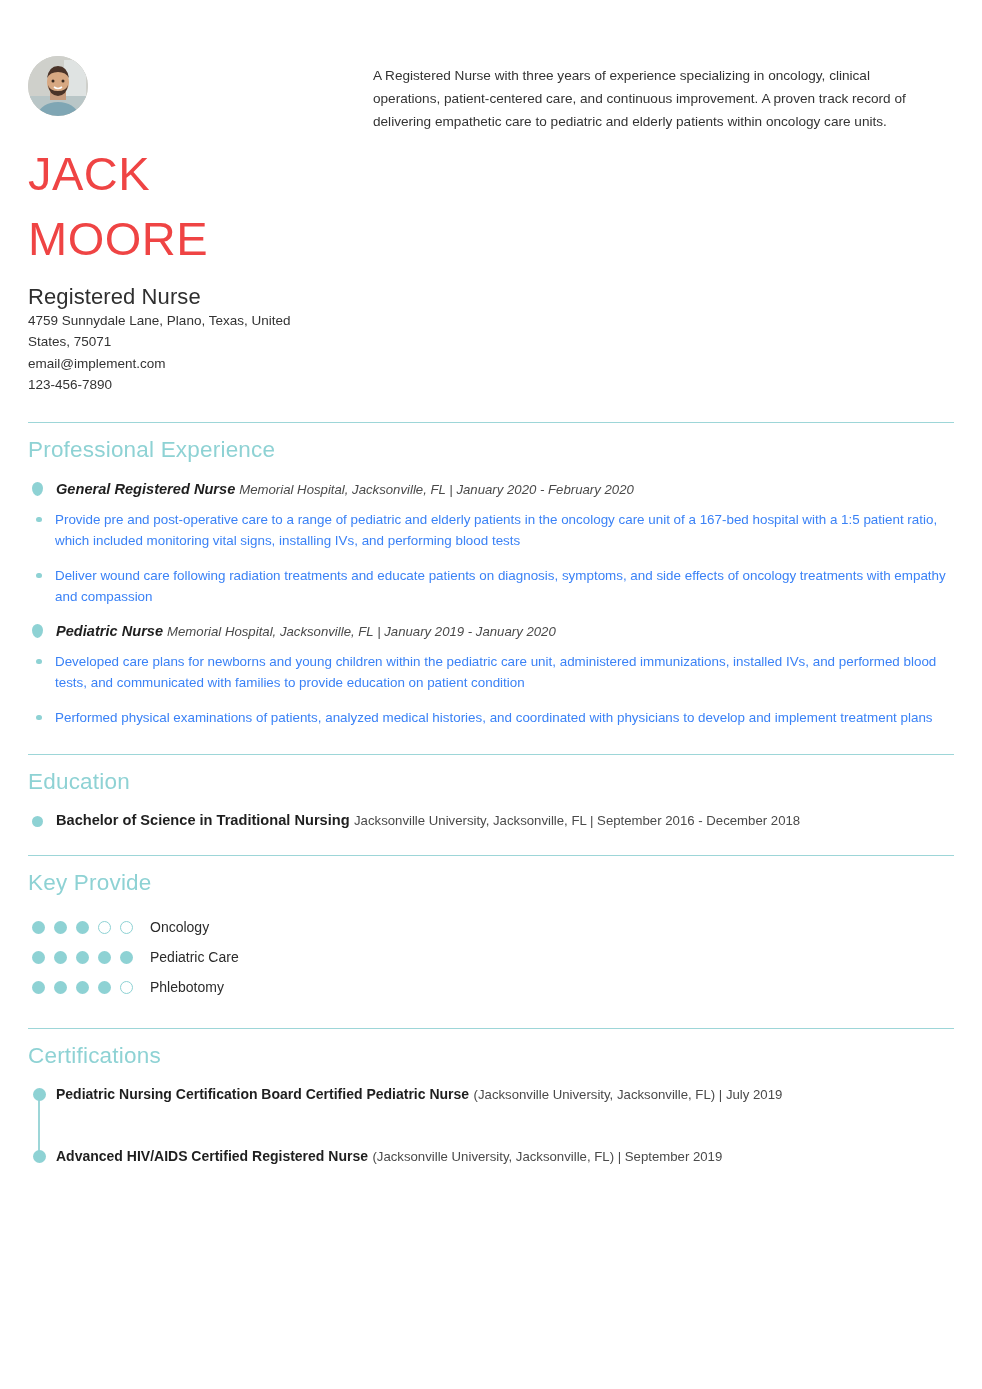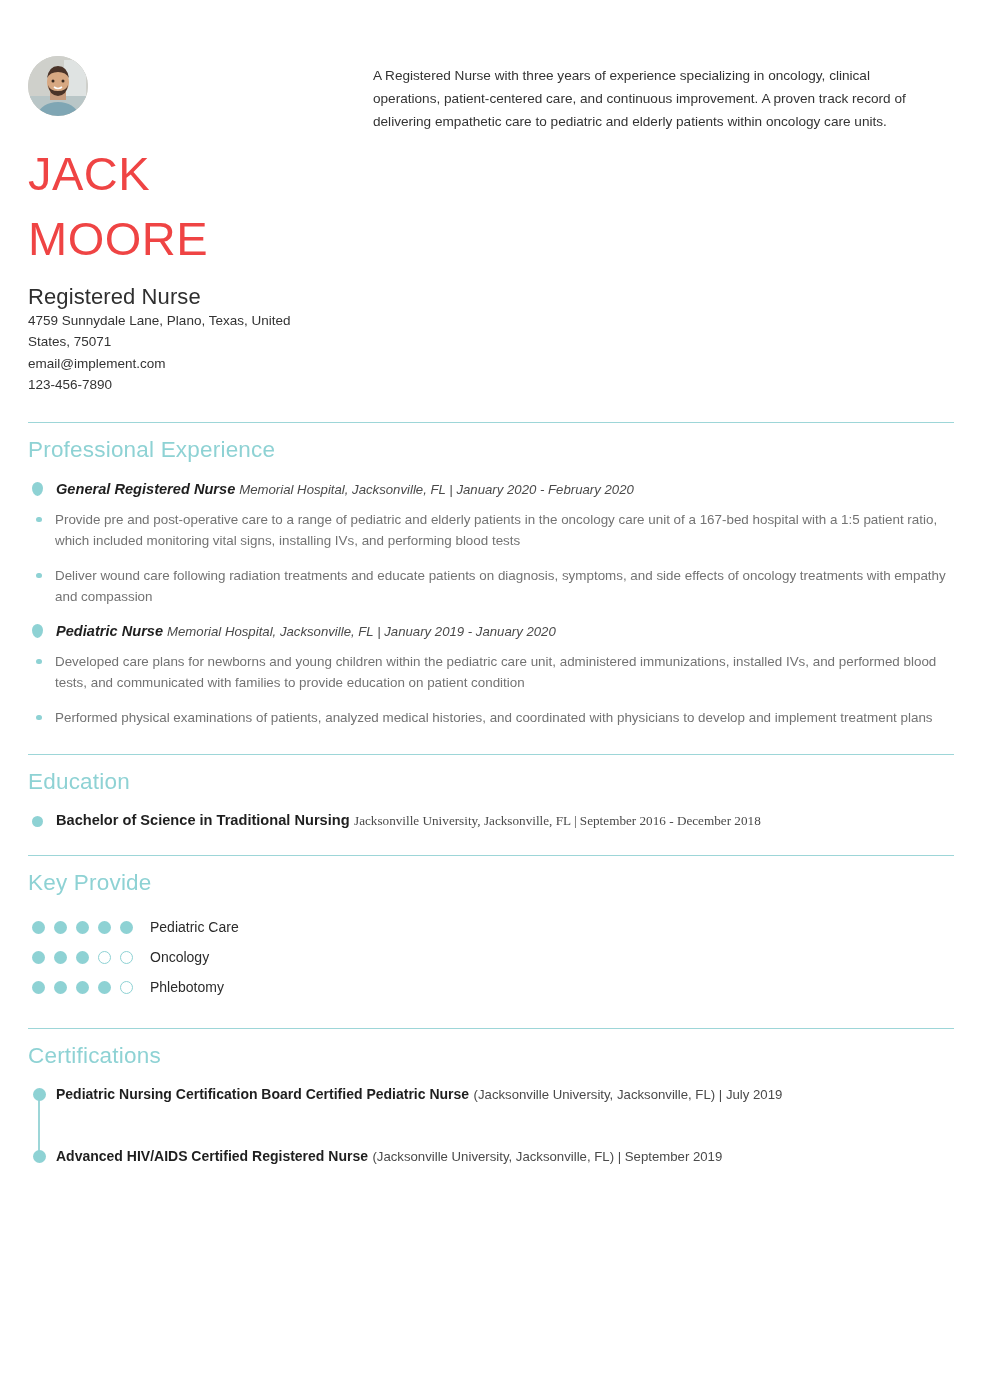--- a/index.html
+++ b/index.html
@@ -110,21 +110,21 @@
   .entry-head { font-size: 14.2px; line-height: 20px; font-style: italic; }
   .entry-role { font-weight: bold; color: #1f1f1f; font-size: 14.6px; }
   .entry-meta { color: #4a4a4a; font-size: 13.2px; }
 
   .bullets { list-style: none; margin-top: 9px; }
   .bullets li {
     position: relative;
     padding-left: 27px;
     font-size: 13.4px;
     line-height: 21.5px;
-    color: #737373;
+    color: #3b82f6;
     margin-bottom: 13px;
   }
   .bullets li::before {
     content: "";
     position: absolute;
     left: 8px;
     top: 8px;
     width: 5.5px;
     height: 5.5px;
     border-radius: 50%;
@@ -138,21 +138,21 @@
   .edu-dot {
     position: absolute;
     left: 4px;
     top: 5px;
     width: 11px;
     height: 11px;
     border-radius: 50%;
     background: #8ed2d4;
   }
   .edu-degree { font-weight: bold; font-size: 14.6px; color: #1f1f1f; }
-  .edu-meta { font-size: 13.2px; color: #4a4a4a; font-family: Liberation Serif, serif; }
+  .edu-meta { font-size: 13.2px; color: #4a4a4a; }
 
   
   .skills { margin-top: 2px; }
   .skill-row {
     display: flex;
     align-items: center;
     height: 30px;
   }
   .skill-dots { width: 122px; flex: 0 0 122px; display: flex; gap: 9px; padding-left: 4px; }
   .sdot {
@@ -286,35 +286,35 @@
     <div class="rule"></div>
     <h2 class="section-title">Key Provide</h2>
 
     <div class="skills">
 
       <div class="skill-row">
         <div class="skill-dots">
           <span class="sdot"></span>
           <span class="sdot"></span>
           <span class="sdot"></span>
-          <span class="sdot"></span>
-          <span class="sdot"></span>
-        </div>
-        <span class="skill-name">Pediatric Care</span>
+          <span class="sdot empty"></span>
+          <span class="sdot empty"></span>
+        </div>
+        <span class="skill-name">Oncology</span>
       </div>
 
       <div class="skill-row">
         <div class="skill-dots">
           <span class="sdot"></span>
           <span class="sdot"></span>
           <span class="sdot"></span>
-          <span class="sdot empty"></span>
-          <span class="sdot empty"></span>
-        </div>
-        <span class="skill-name">Oncology</span>
+          <span class="sdot"></span>
+          <span class="sdot"></span>
+        </div>
+        <span class="skill-name">Pediatric Care</span>
       </div>
 
       <div class="skill-row">
         <div class="skill-dots">
           <span class="sdot"></span>
           <span class="sdot"></span>
           <span class="sdot"></span>
           <span class="sdot"></span>
           <span class="sdot empty"></span>
         </div>

